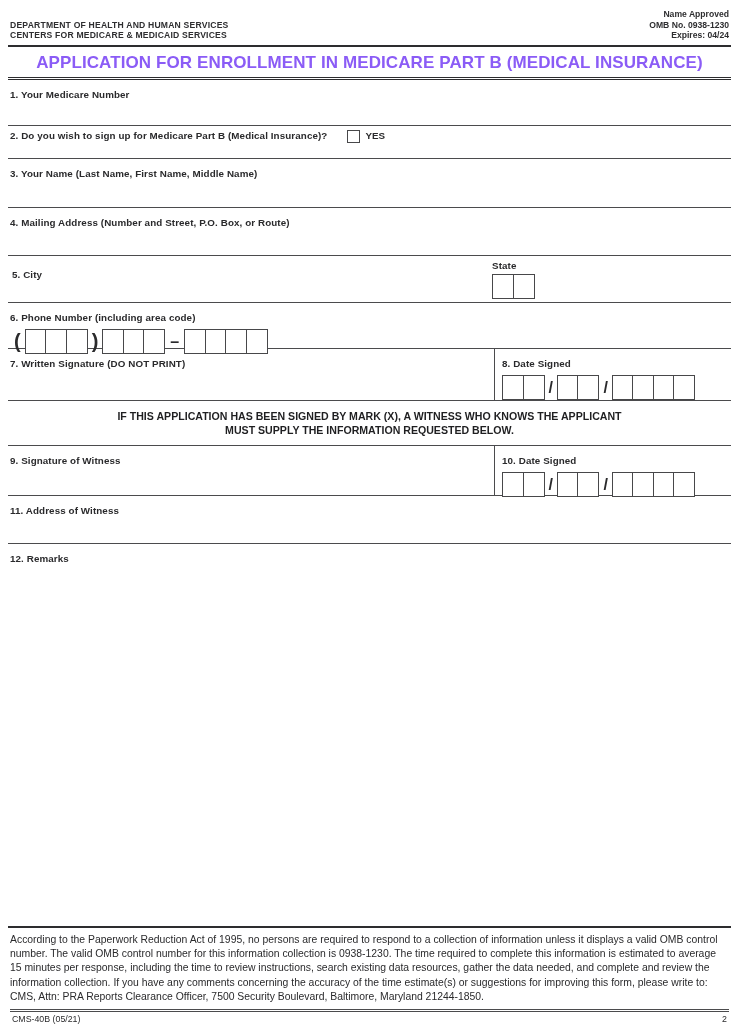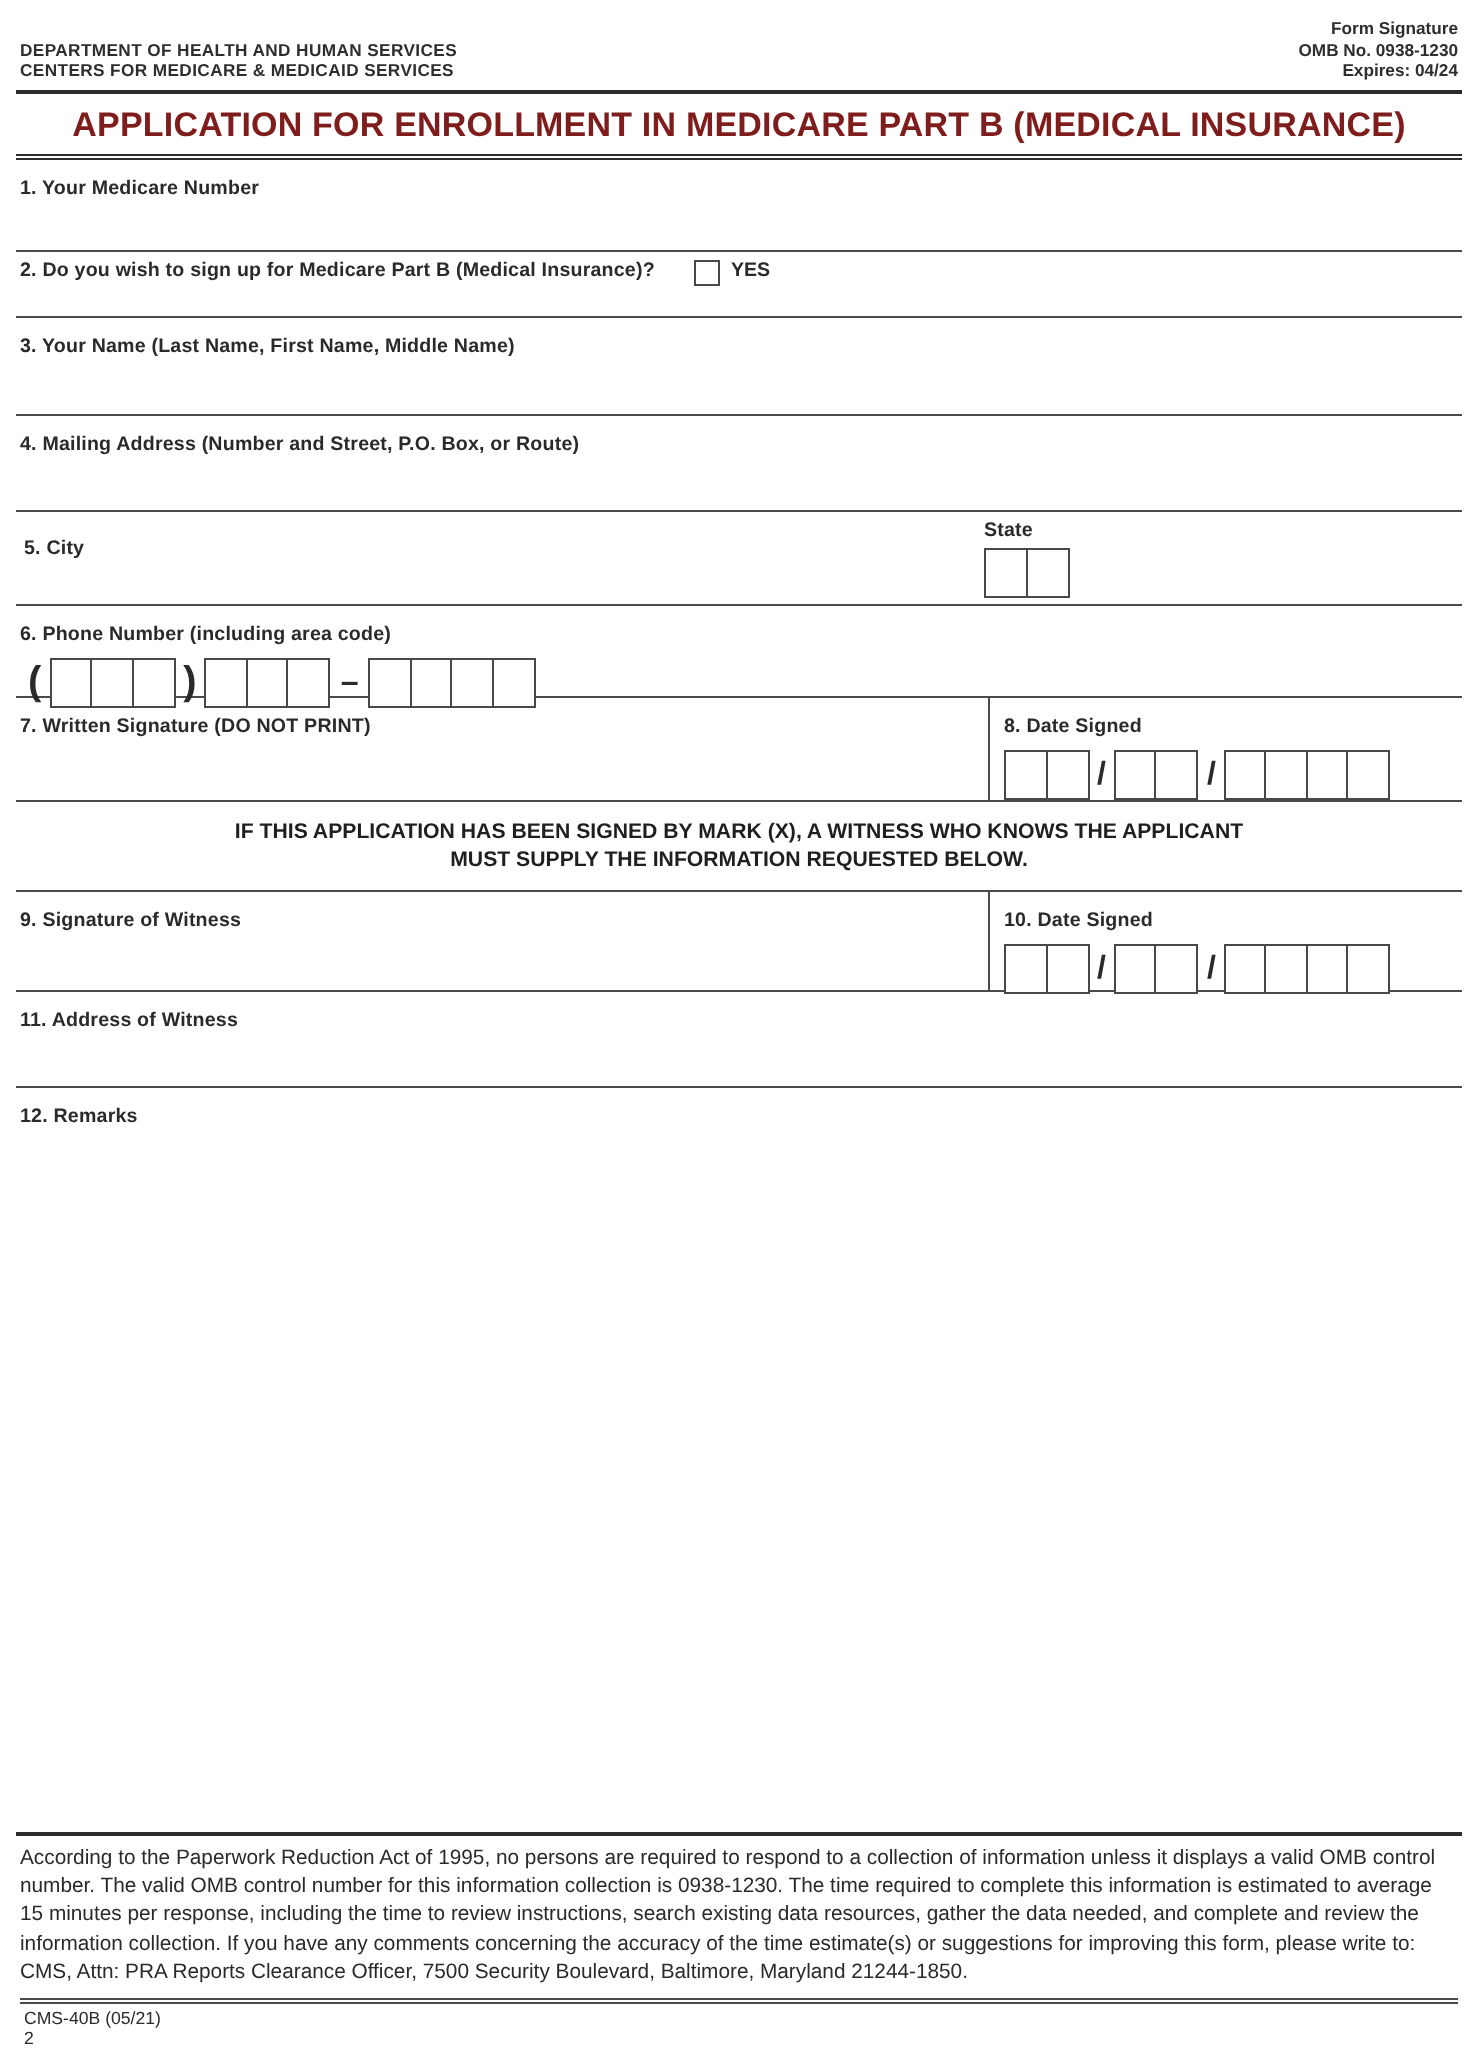--- a/index.html
+++ b/index.html
@@ -21,21 +21,21 @@
     padding:9px 2px 4px 2px;
     border-bottom:2px solid #2d2d2f;
   }
   .hdr .agency div { font-size:8.6px; letter-spacing:.2px; line-height:10.5px; font-weight:bold; color:#2e2e30;}
   .hdr .approval { text-align:right; }
   .hdr .approval div { font-size:8.6px; line-height:10.5px; font-weight:bold; color:#2e2e30;}
   .title {
     text-align:center; font-weight:bold; font-size:17px; letter-spacing:.1px;
     padding:6px 0 4px 0;
     border-bottom:3px double #2d2d2f;
-    color:#7f1d1d;
+    color:#8b5cf6;
   }
   
   .row {
     border-bottom:1.5px solid #4b4b4d;
     padding:4px 2px 0 2px;
     position:relative;
   }
   .lbl { font-size:9.8px; color:#2a2a2c; font-weight:bold; letter-spacing:.1px; }
   .r1 { height:46px; }
   .r2 { height:33px; display:flex; align-items:flex-start; }
@@ -85,36 +85,35 @@
   .foot {
     border-top:2px solid #2d2d2f;
     padding:5px 2px 0 2px;
   }
   .pra { font-size:10.4px; line-height:14.2px; color:#2a2a2c; }
   .footline {
     border-top:3px double #4b4b4d;
     margin-top:5px;
     display:flex; justify-content:space-between;
     padding:2px 2px 0 2px;
-    flex-direction:column;
   }
   .footline span { font-size:8.8px; color:#2a2a2c; }
 </style>
 </head>
 <body>
 
 <div class="page">
 
   <div class="hdr">
     <div class="agency">
       <div>DEPARTMENT OF HEALTH AND HUMAN SERVICES</div>
       <div>CENTERS FOR MEDICARE &amp; MEDICAID SERVICES</div>
     </div>
     <div class="approval">
-      <div>Form Signature</div>
+      <div>Name Approved</div>
       <div>OMB No. 0938-1230</div>
       <div>Expires: 04/24</div>
     </div>
   </div>
 
   <div class="title">APPLICATION FOR ENROLLMENT IN MEDICARE PART B (MEDICAL INSURANCE)</div>
 
   <div class="row r1">
     <span class="lbl">1. Your Medicare Number</span>
   </div>

